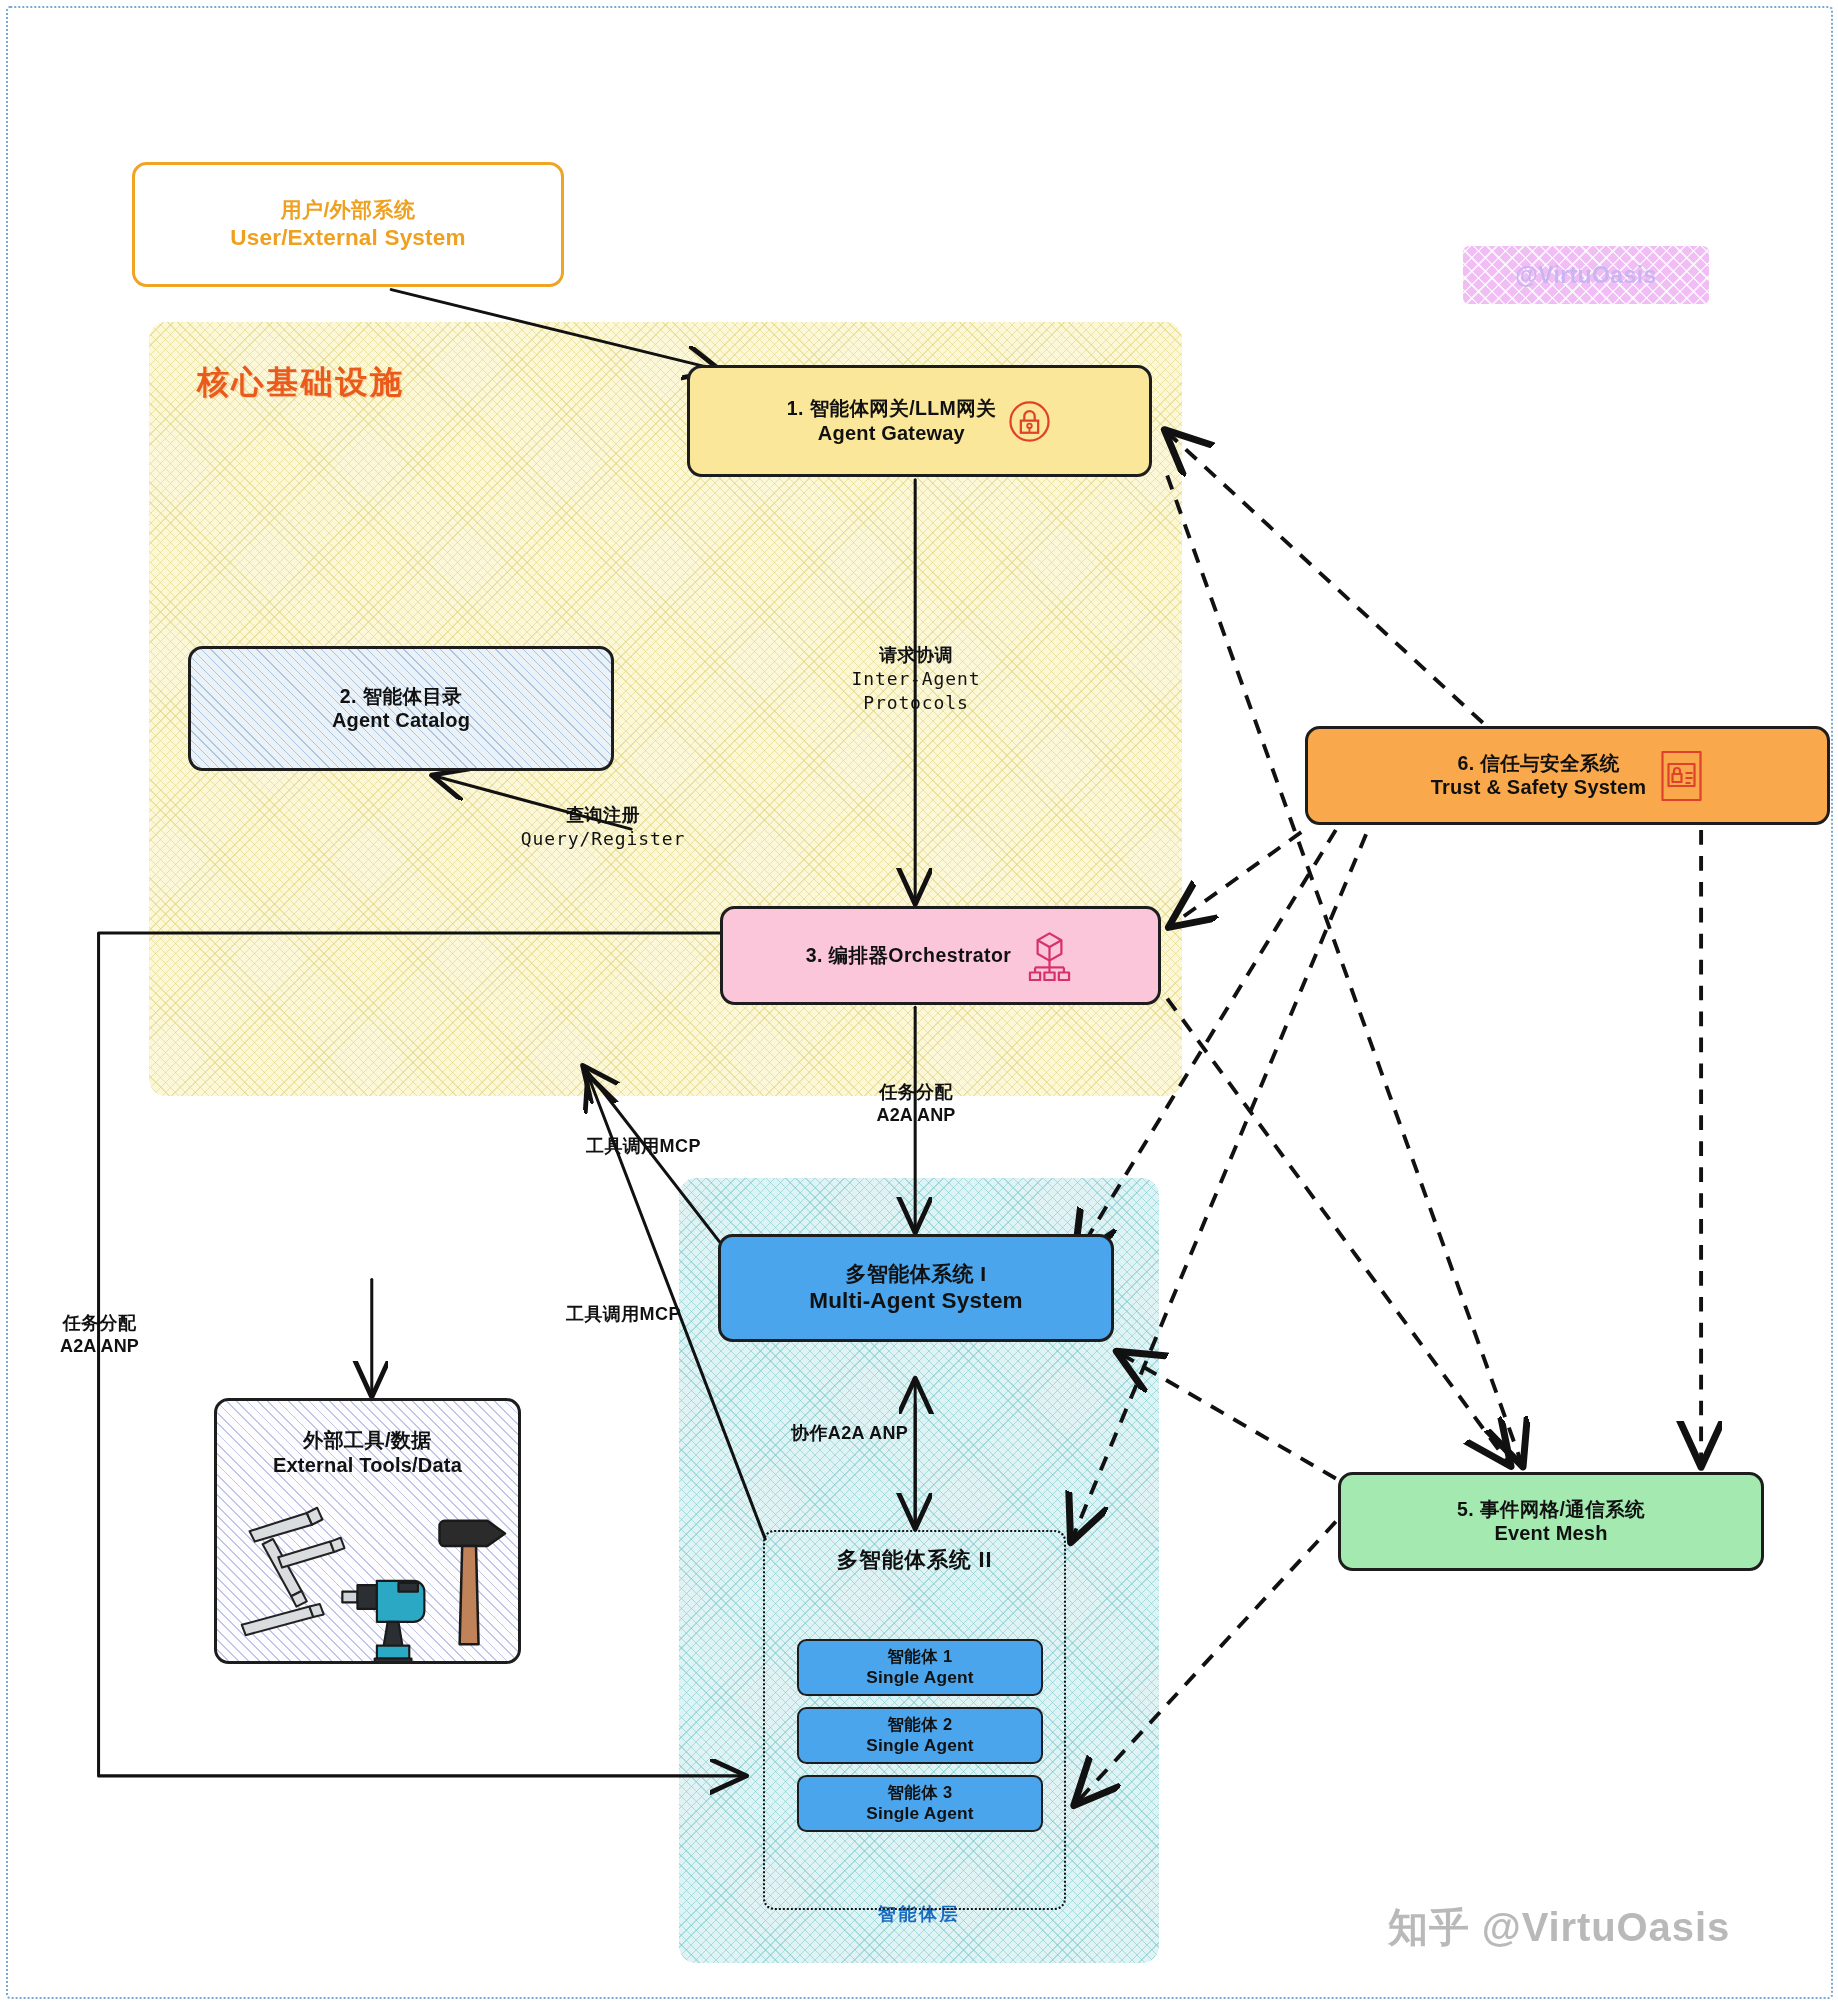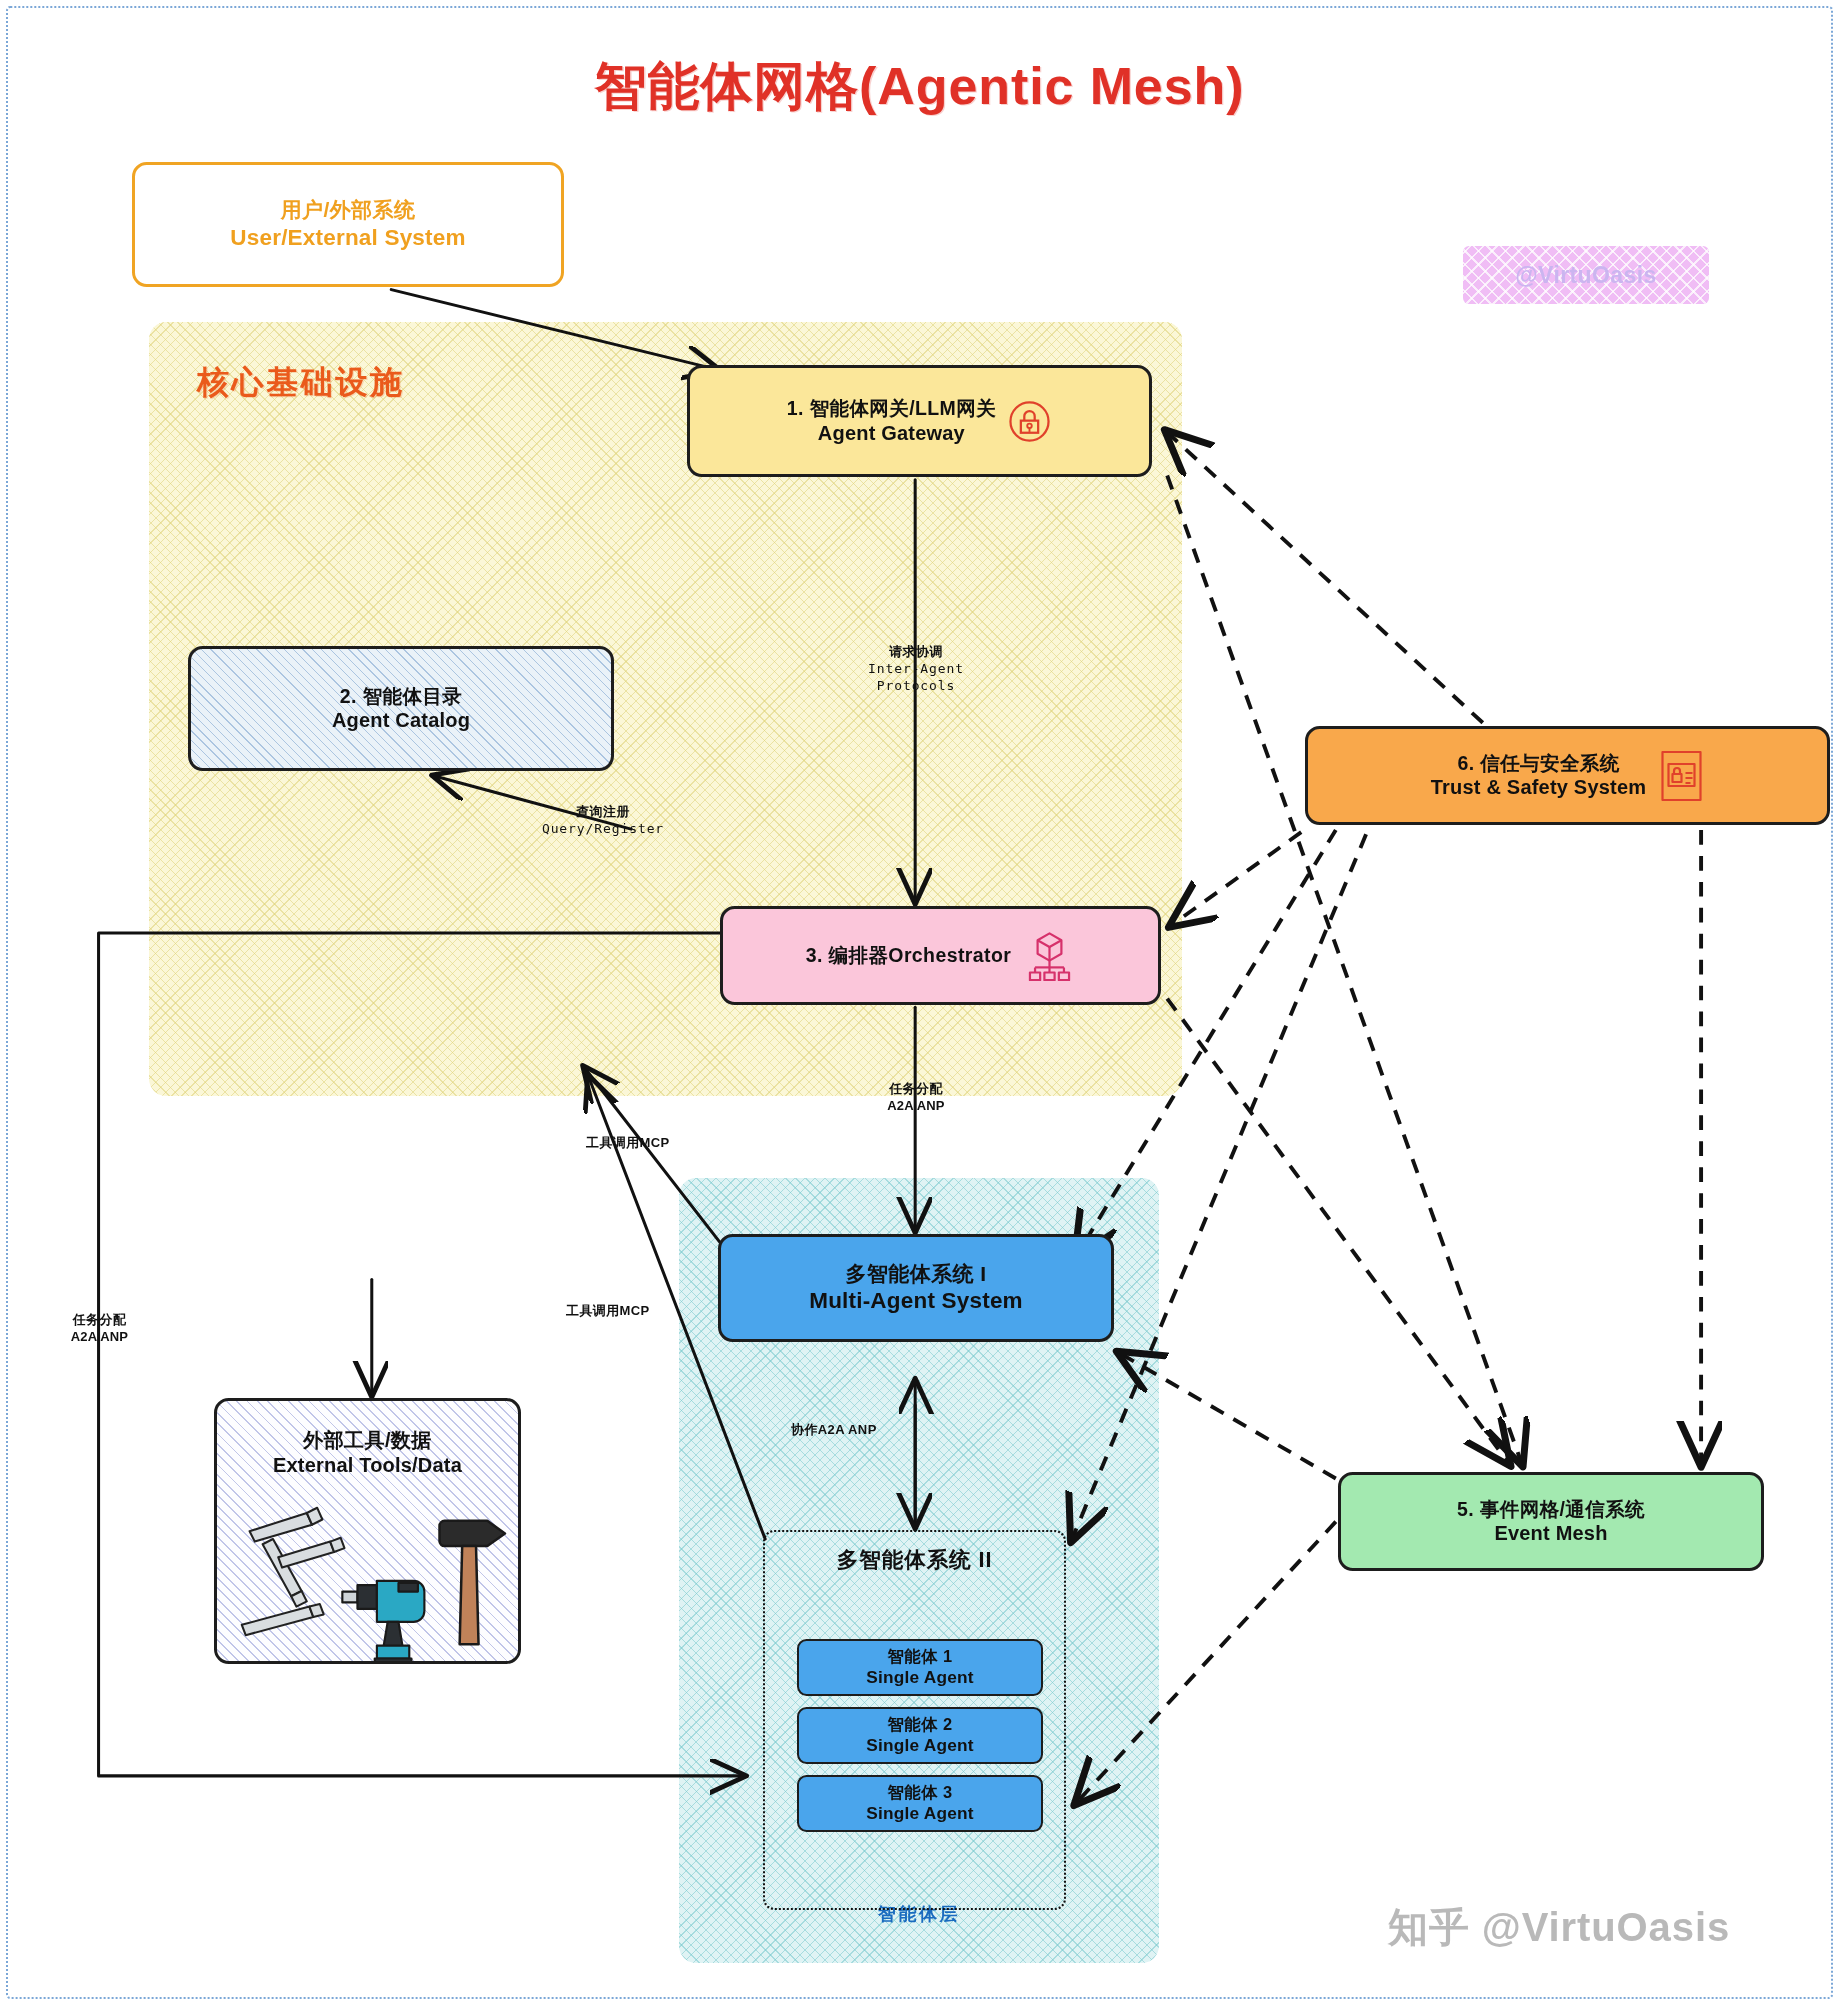--- a/index.html
+++ b/index.html
@@ -8,21 +8,21 @@
   #page{position:absolute;inset:0;}
   #page-border{position:absolute;left:6px;top:6px;right:6px;bottom:6px;
     border:2.2px dotted #7ba7d7;border-radius:4.3px;pointer-events:none;}
   svg#canvas{position:absolute;left:0;top:0;width:1839px;height:2005px;}
   .node{position:absolute;box-sizing:border-box;display:flex;flex-direction:column;
     align-items:center;justify-content:center;text-align:center;}
   .cn{font-size:20px;font-weight:600;letter-spacing:0.4px;line-height:1.25;color:#111;}
   .en{font-size:20px;font-weight:800;letter-spacing:0.2px;line-height:1.25;color:#111;}
   .rb{border:3px solid #1d1d1d;border-radius:14.7px;}
   .edge-label{position:absolute;text-align:center;line-height:1.3;color:#111;
-     font-size:13px;white-space:nowrap;}
+     font-size:18px;white-space:nowrap;}
   .edge-label .l1{font-weight:600;letter-spacing:0.4px;}
   .edge-label .l2{font-weight:800;letter-spacing:0.2px;}
   .mono{font-family:"DejaVu Sans Mono","Liberation Mono",monospace;font-weight:500;letter-spacing:0.9px;}
   #title{position:absolute;left:0;top:52px;width:1839px;text-align:center;
      font-size:52px;font-weight:900;color:#e03127;letter-spacing:0.9px;
      text-shadow:1.3px 1.3px 0 rgba(224,49,39,.22);}
   #panel-core{position:absolute;left:149px;top:322px;width:1033px;height:774px;
      background:#fbf7d7;border-radius:17.3px;}
   #panel-core::after{content:"";position:absolute;inset:0;border-radius:17.3px;
      background-image:repeating-linear-gradient(45deg,rgba(222,210,120,.55) 0 0.9px,transparent 0.9px 7px),
@@ -76,21 +76,20 @@
      color:#b9b9b9;letter-spacing:0.9px;}
   .tool-art{position:absolute;}
 </style>
 </head>
 <body>
 
 <div id="page">
 
   <div id="page-border"></div>
 
-  <div id="title">智能体网格(Agentic Mesh)</div>
 
   <div id="panel-core"></div>
   <div id="panel-core-label">核心基础设施</div>
 
   <div id="panel-agent"></div>
   <div id="panel-agent-label">智能体层</div>
 
   <svg id="canvas" viewBox="0 0 4254 4638" xmlns="http://www.w3.org/2000/svg">
     <defs>
       <marker id="ah" markerWidth="16" markerHeight="16" refX="11" refY="5.5" orient="auto" markerUnits="strokeWidth">

